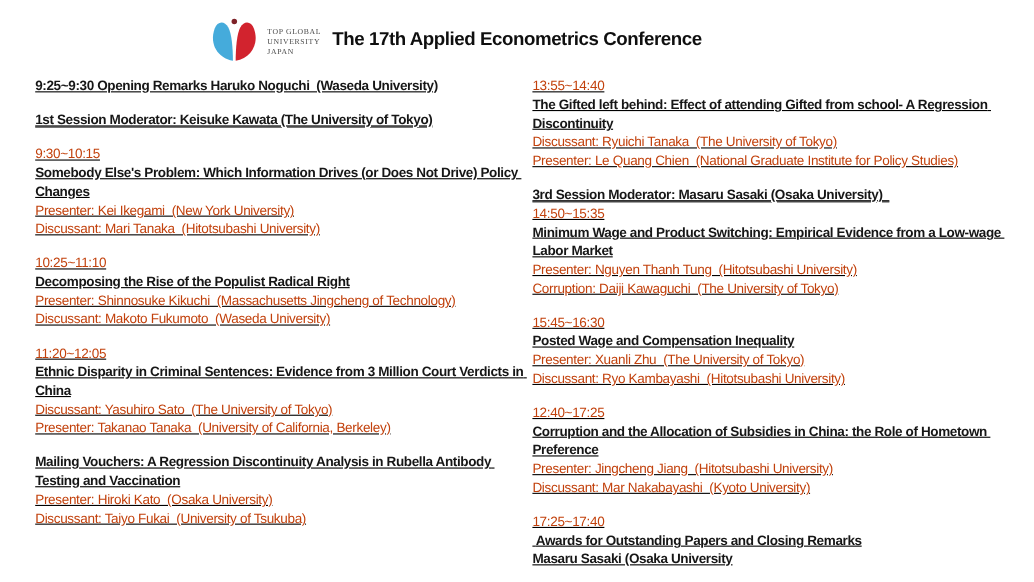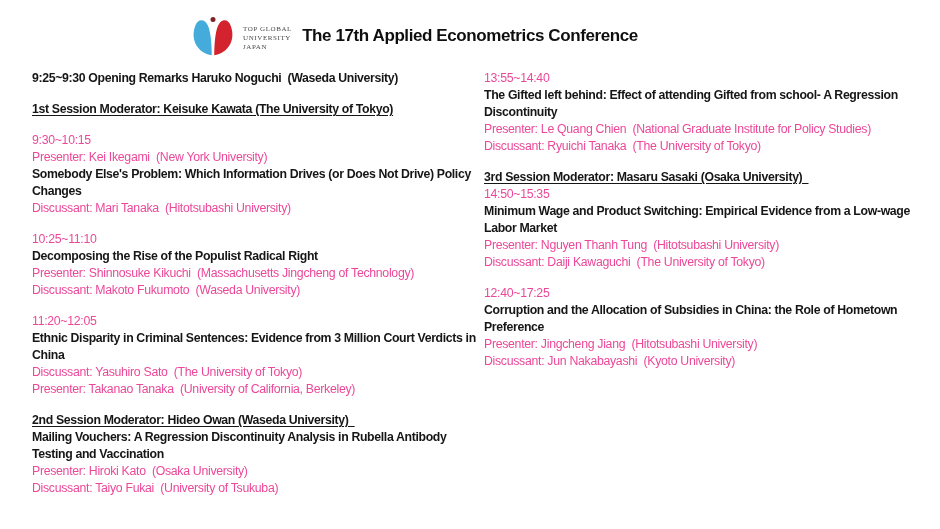--- a/index.html
+++ b/index.html
@@ -41,26 +41,26 @@
     letter-spacing: -0.4px;
     color: #0f0f0f;
   }
   
   .column {
     position: absolute;
     top: 70px;
   }
   .column-left  { left: 32px;  width: 450px; }
   .column-right { left: 484px; width: 455px; }
-  .block { margin-bottom: 14px; }
+  .block { margin-bottom: 14px; text-decoration: underline; }
   .line {
     font-size: 12.3px;
     line-height: 17px;
     letter-spacing: -0.3px;
-    color: #ec4899;
+    color: #c2410c;
     white-space: pre-wrap;
   }
   .line.b {
     font-weight: bold;
     color: #161616;
     letter-spacing: -0.35px;
   }
   .line.u {
     text-decoration: underline;
     text-underline-offset: 2px;
@@ -91,58 +91,68 @@
 
   <div class="column column-left">
       <div class="block">
         <div class="line b">9:25~9:30 Opening Remarks Haruko Noguchi  (Waseda University)</div>
       </div>
       <div class="block">
         <div class="line b u">1st Session Moderator: Keisuke Kawata (The University of Tokyo)</div>
       </div>
       <div class="block">
         <div class="line">9:30~10:15</div>
+        <div class="line b">Somebody Else's Problem: Which Information Drives (or Does Not Drive) Policy Changes</div>
         <div class="line">Presenter: Kei Ikegami  (New York University)</div>
-        <div class="line b">Somebody Else's Problem: Which Information Drives (or Does Not Drive) Policy Changes</div>
         <div class="line">Discussant: Mari Tanaka  (Hitotsubashi University)</div>
       </div>
       <div class="block">
         <div class="line">10:25~11:10</div>
         <div class="line b">Decomposing the Rise of the Populist Radical Right</div>
         <div class="line">Presenter: Shinnosuke Kikuchi  (Massachusetts Jingcheng of Technology)</div>
         <div class="line">Discussant: Makoto Fukumoto  (Waseda University)</div>
       </div>
       <div class="block">
         <div class="line">11:20~12:05</div>
         <div class="line b">Ethnic Disparity in Criminal Sentences: Evidence from 3 Million Court Verdicts in China</div>
         <div class="line">Discussant: Yasuhiro Sato  (The University of Tokyo)</div>
         <div class="line">Presenter: Takanao Tanaka  (University of California, Berkeley)</div>
       </div>
       <div class="block">
-        <div class="line b u">2nd Session Moderator: Hideo Owan (Waseda University)  </div>
         <div class="line b">Mailing Vouchers: A Regression Discontinuity Analysis in Rubella Antibody Testing and Vaccination</div>
         <div class="line">Presenter: Hiroki Kato  (Osaka University)</div>
         <div class="line">Discussant: Taiyo Fukai  (University of Tsukuba)</div>
       </div>
     </div>
   <div class="column column-right">
       <div class="block">
         <div class="line">13:55~14:40</div>
         <div class="line b">The Gifted left behind: Effect of attending Gifted from school- A Regression Discontinuity</div>
+        <div class="line">Discussant: Ryuichi Tanaka  (The University of Tokyo)</div>
         <div class="line">Presenter: Le Quang Chien  (National Graduate Institute for Policy Studies)</div>
-        <div class="line">Discussant: Ryuichi Tanaka  (The University of Tokyo)</div>
       </div>
       <div class="block">
         <div class="line b u">3rd Session Moderator: Masaru Sasaki (Osaka University)  </div>
         <div class="line">14:50~15:35</div>
         <div class="line b">Minimum Wage and Product Switching: Empirical Evidence from a Low-wage Labor Market</div>
         <div class="line">Presenter: Nguyen Thanh Tung  (Hitotsubashi University)</div>
-        <div class="line">Discussant: Daiji Kawaguchi  (The University of Tokyo)</div>
+        <div class="line">Corruption: Daiji Kawaguchi  (The University of Tokyo)</div>
+      </div>
+      <div class="block">
+        <div class="line">15:45~16:30</div>
+        <div class="line b">Posted Wage and Compensation Inequality</div>
+        <div class="line">Presenter: Xuanli Zhu  (The University of Tokyo)</div>
+        <div class="line">Discussant: Ryo Kambayashi  (Hitotsubashi University)</div>
       </div>
       <div class="block">
         <div class="line">12:40~17:25</div>
         <div class="line b">Corruption and the Allocation of Subsidies in China: the Role of Hometown Preference</div>
         <div class="line">Presenter: Jingcheng Jiang  (Hitotsubashi University)</div>
-        <div class="line">Discussant: Jun Nakabayashi  (Kyoto University)</div>
+        <div class="line">Discussant: Mar Nakabayashi  (Kyoto University)</div>
+      </div>
+      <div class="block">
+        <div class="line">17:25~17:40</div>
+        <div class="line b"> Awards for Outstanding Papers and Closing Remarks</div>
+        <div class="line b">Masaru Sasaki (Osaka University</div>
       </div>
     </div>
 
 </div>
 
 </body></html>

